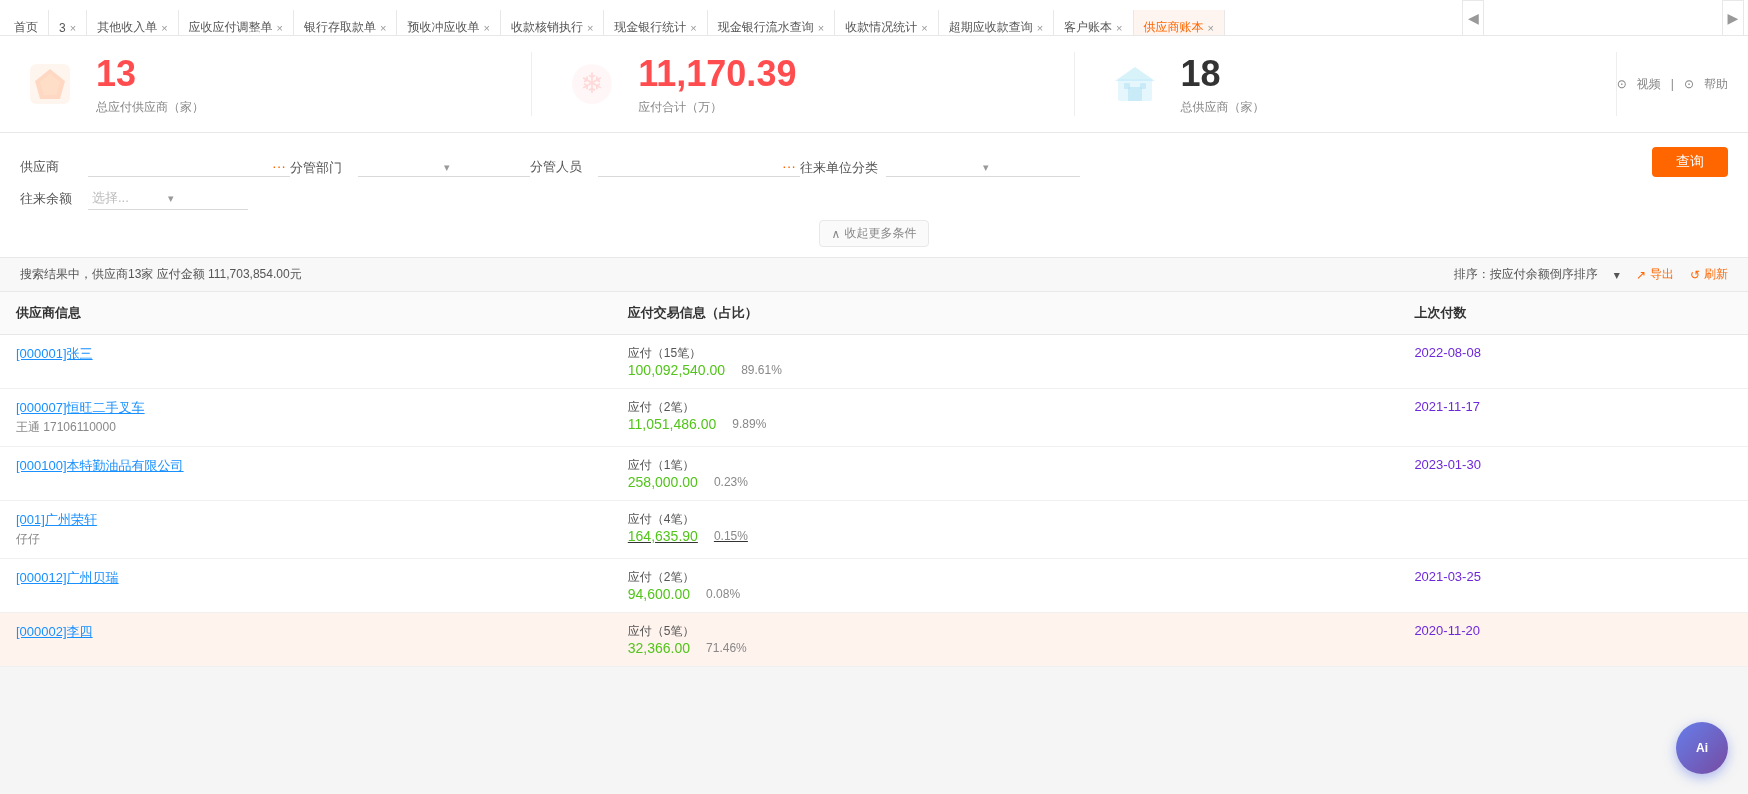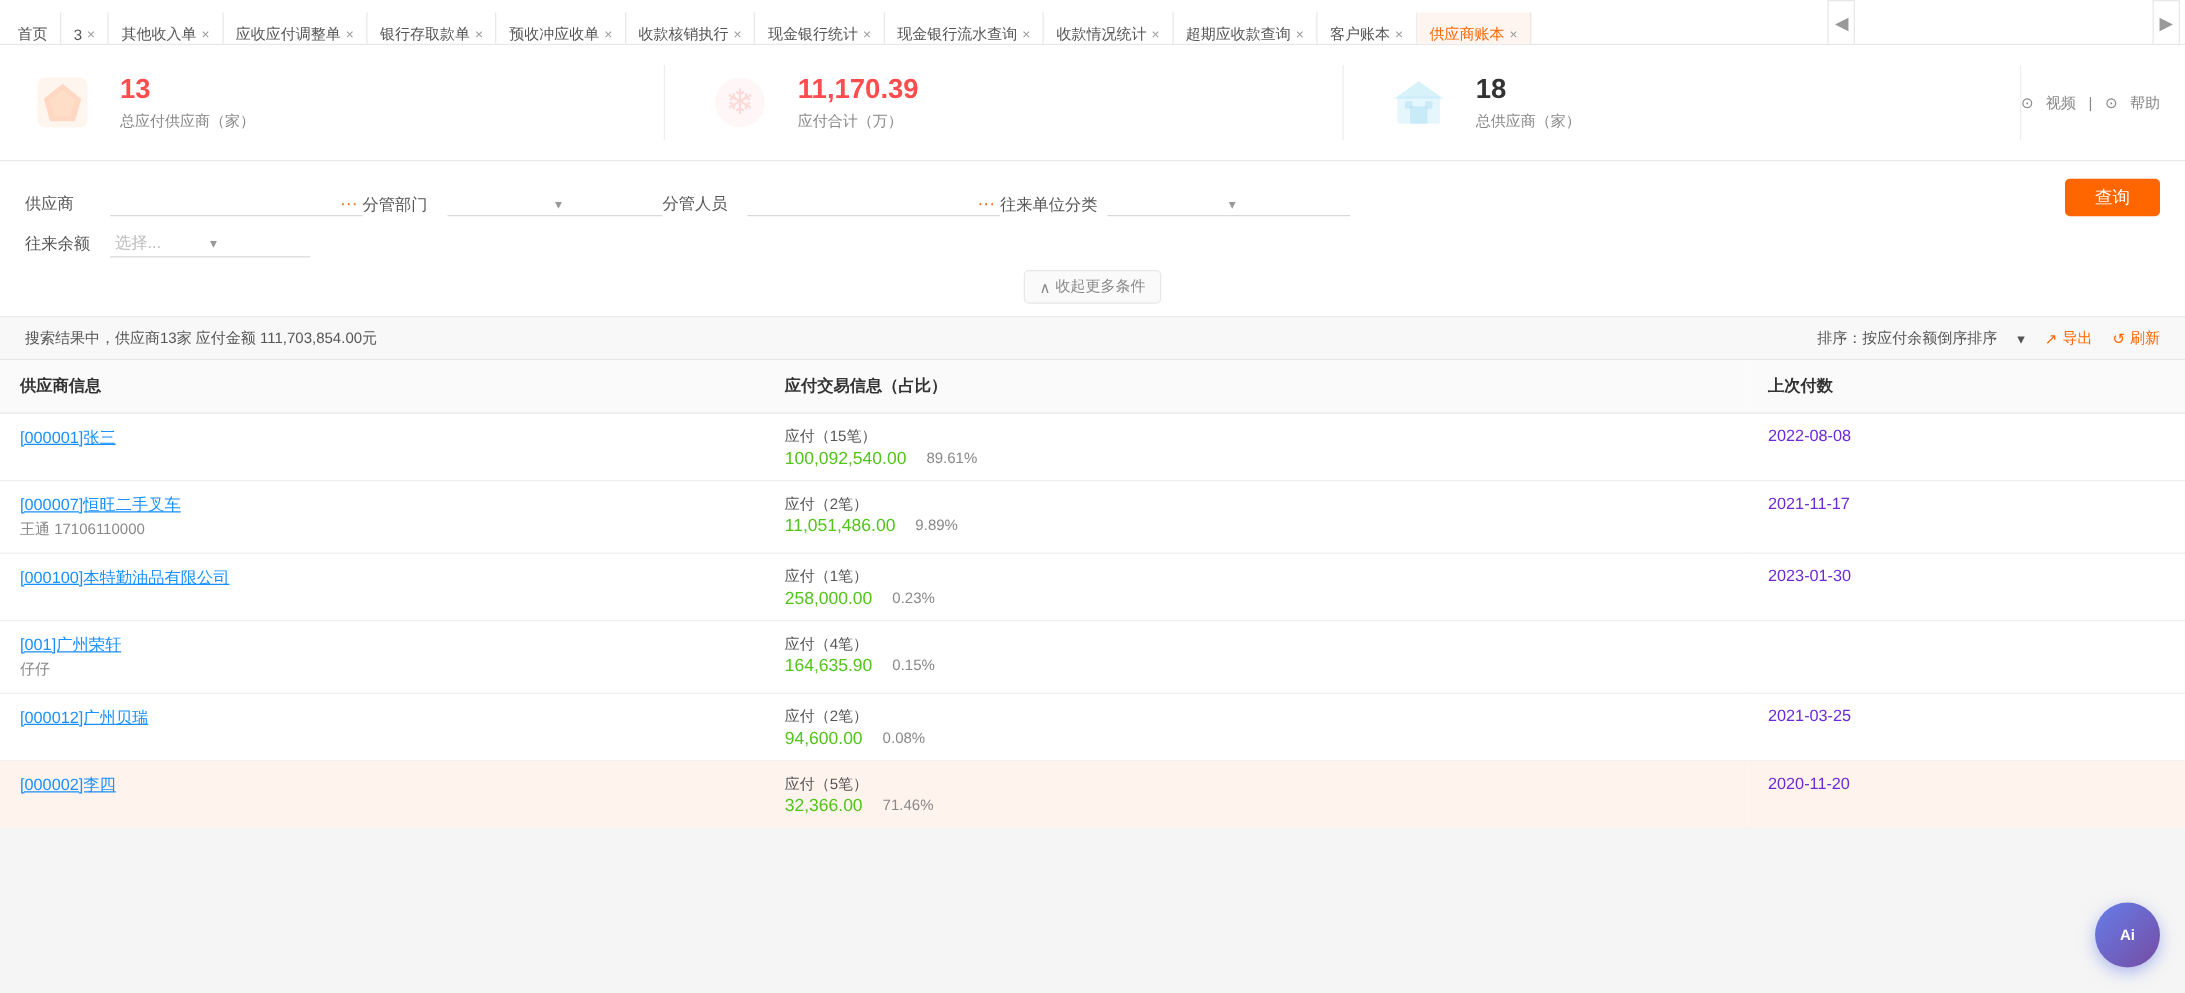--- a/index.html
+++ b/index.html
@@ -69,21 +69,21 @@
       display: flex;
       align-items: center;
       justify-content: center;
       font-size: 36px;
       opacity: 0.5;
     }
     .stat-icon.orange { color: #ff7a45; }
     .stat-icon.red { color: #ff4d4f; }
     .stat-icon.blue { color: #69c0ff; }
     .stat-content { display: flex; flex-direction: column; }
-    .stat-number { font-size: 22px; font-weight: bold; color: #ff4d4f; line-height: 1.2; }
+    .stat-number { font-size: 36px; font-weight: bold; color: #ff4d4f; line-height: 1.2; }
     .stat-number.dark { color: #333; }
     .stat-label { font-size: 12px; color: #888; margin-top: 4px; }
     .top-right-links {
       margin-left: auto;
       display: flex;
       align-items: center;
       gap: 10px;
       font-size: 12px;
       color: #888;
     }
@@ -483,21 +483,21 @@
               <span class="payable-amount">258,000.00</span>
               <span class="payable-percent">0.23%</span>
             </div>
           </td>
           <td><span class="date-text">2023-01-30</span></td>
         </tr>
         <tr>
           <td><span class="supplier-link">[001]广州荣轩</span><div class="contact-info">仔仔</div></td>
           <td>
             <div class="payable-label">应付（4笔）</div>
-            <div style="display: flex; align-items: center;">
+            <div style="display: flex; align-items: center; text-decoration: underline;">
               <span class="payable-amount">164,635.90</span>
               <span class="payable-percent">0.15%</span>
             </div>
           </td>
           <td></td>
         </tr>
         <tr>
           <td><span class="supplier-link">[000012]广州贝瑞</span></td>
           <td>
             <div class="payable-label">应付（2笔）</div>

